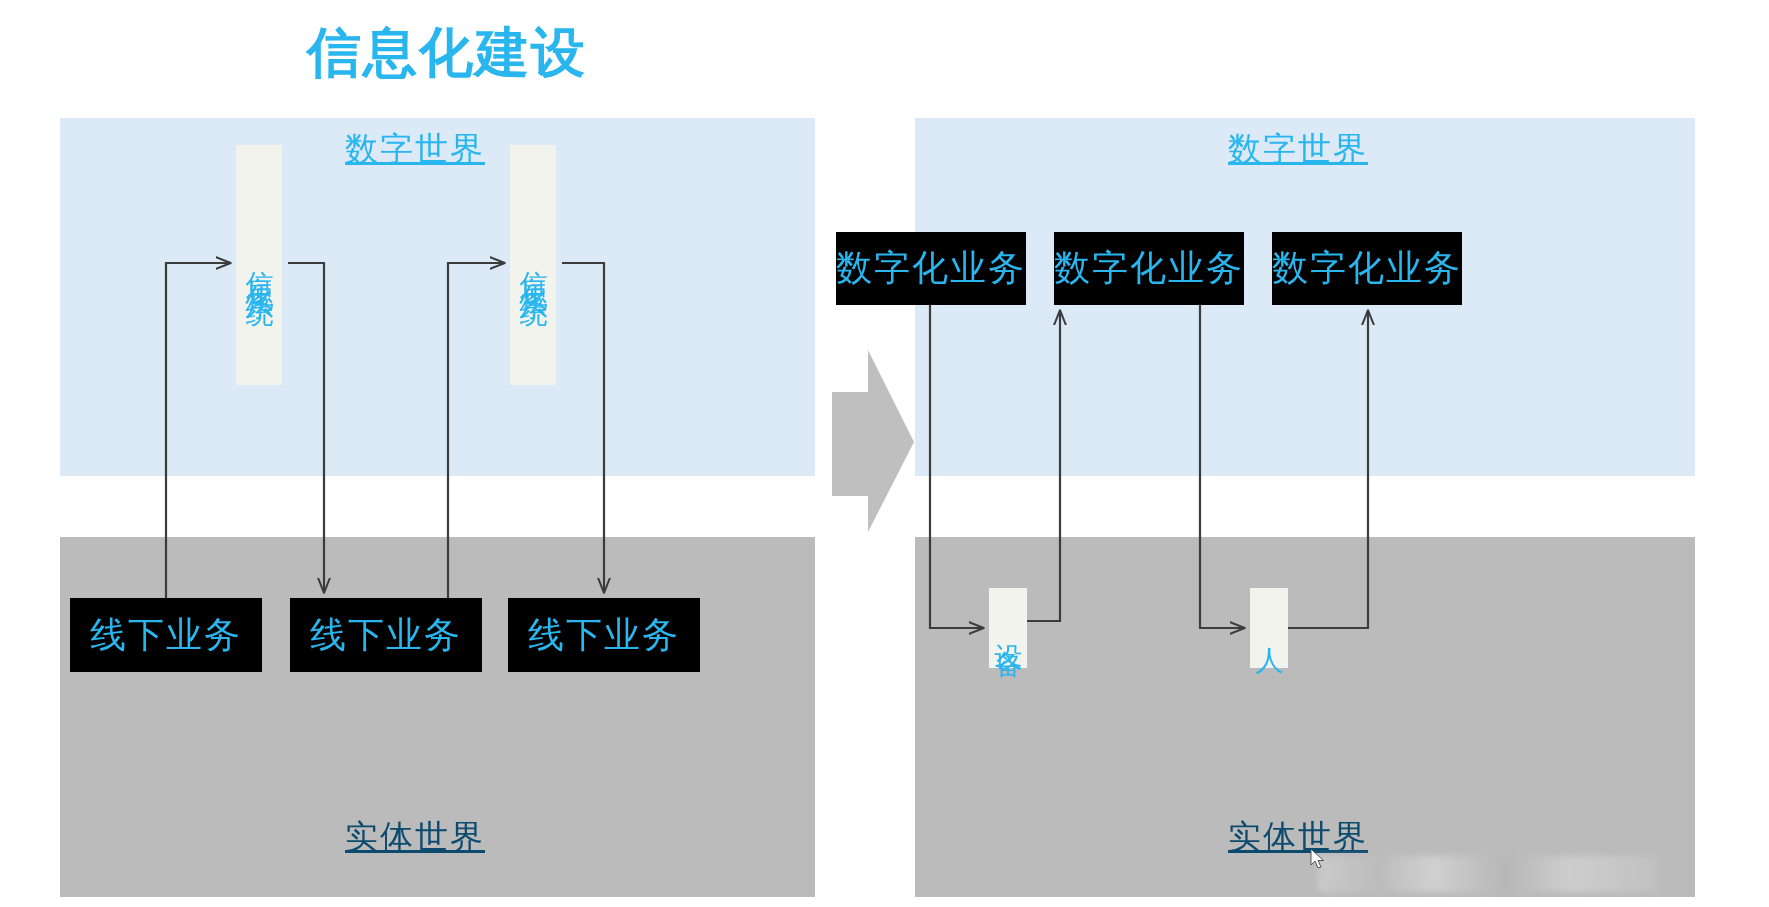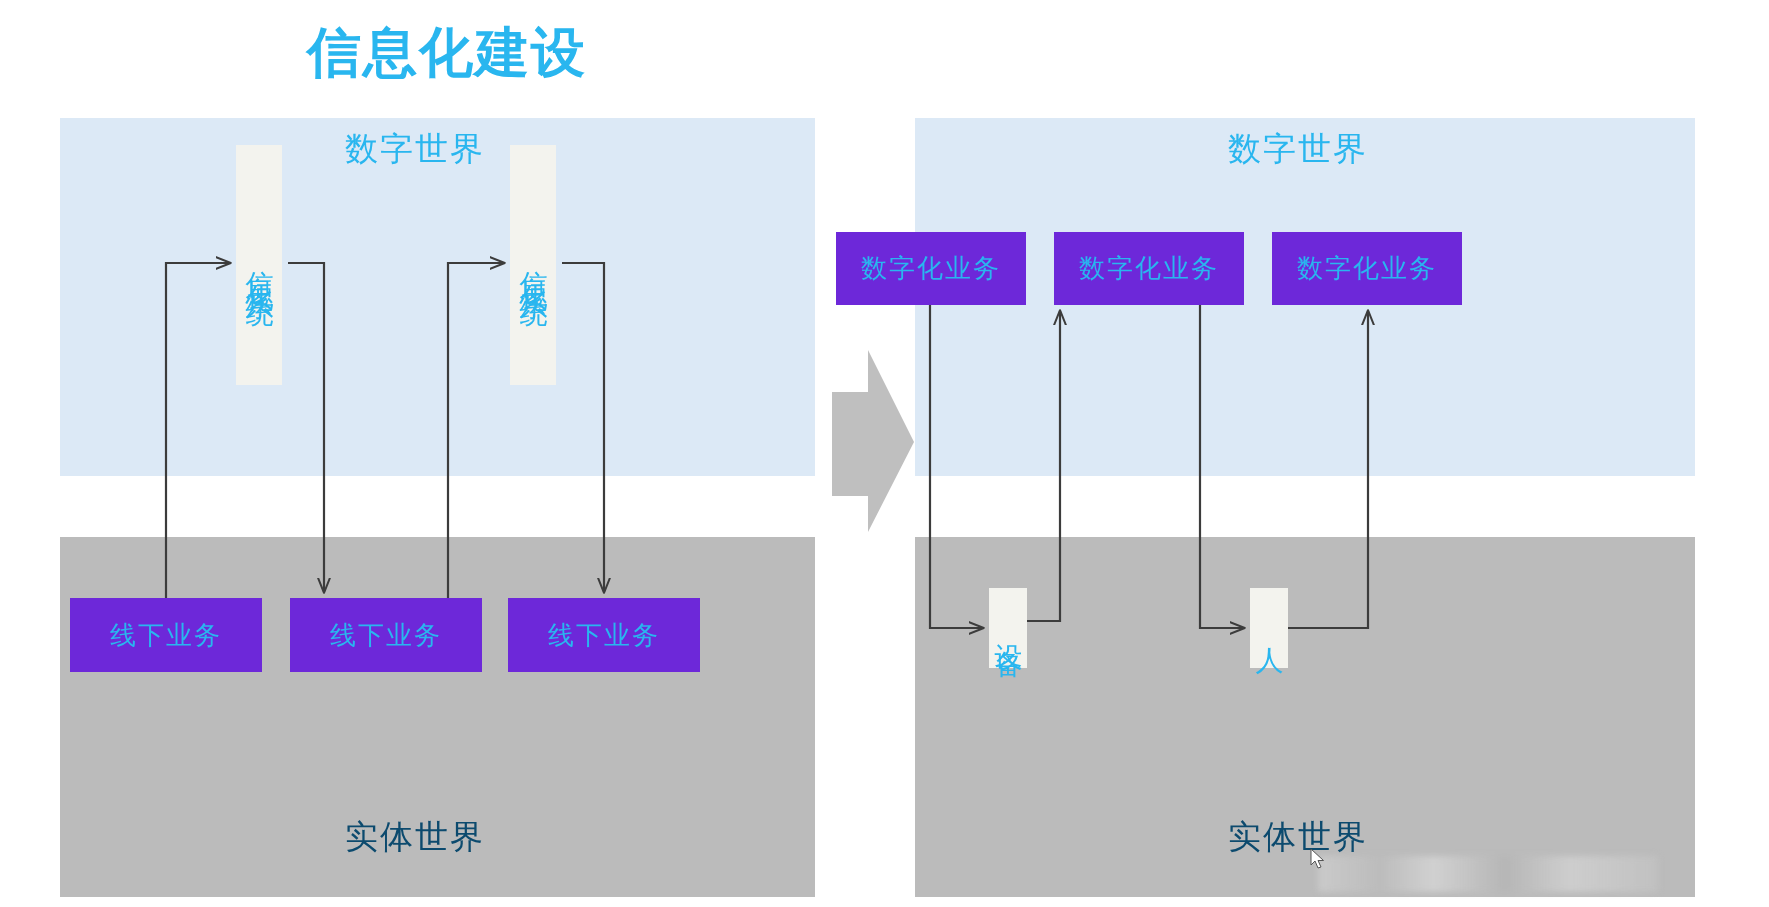--- a/index.html
+++ b/index.html
@@ -44,20 +44,21 @@
   #physical-left  { left: 60px;  top: 537px; width: 755px;  height: 360px; }
   #digital-right  { left: 915px; top: 118px; width: 780px;  height: 358px; }
   #physical-right { left: 915px; top: 537px; width: 780px;  height: 360px; }
 
   .band-label {
     position: absolute;
     font-size: 33px;
     white-space: nowrap;
     line-height: 1;
     letter-spacing: 2px;
+    text-decoration: underline;
   }
   .band-label.digital  { color: #29b6ef; }
   .band-label.physical { color: #0c4a6e; }
   #label-digital-left   { left: 345px;  top: 132px; }
   #label-physical-left  { left: 345px;  top: 820px; }
   #label-digital-right  { left: 1228px; top: 132px; }
   #label-physical-right { left: 1228px; top: 820px; }
 
   
   #wires {
@@ -71,22 +72,22 @@
   
   .node {
     position: absolute;
     box-sizing: border-box;
     display: flex;
     align-items: center;
     justify-content: center;
     color: #29b6ef;
   }
   .node.white {
-    background: #6d28d9;
-    font-size: 26px;
+    background: #000000;
+    font-size: 36px;
     letter-spacing: 2px;
   }
   .node.pale {
     background: #f3f3ee;
   }
   .node.vertical {
     writing-mode: vertical-rl;
     text-orientation: upright;
     font-size: 28px;
     letter-spacing: 7px;

